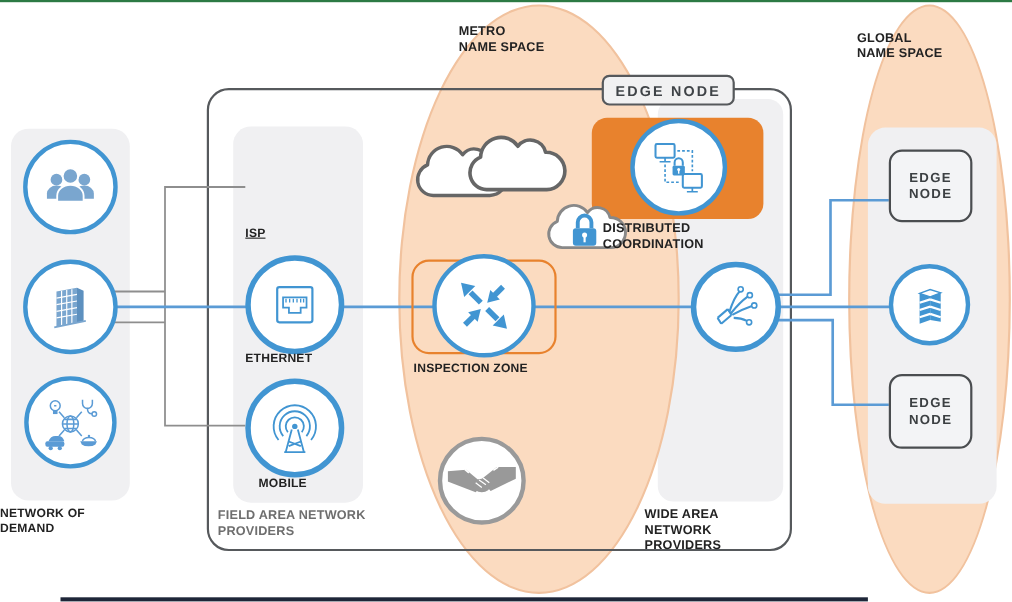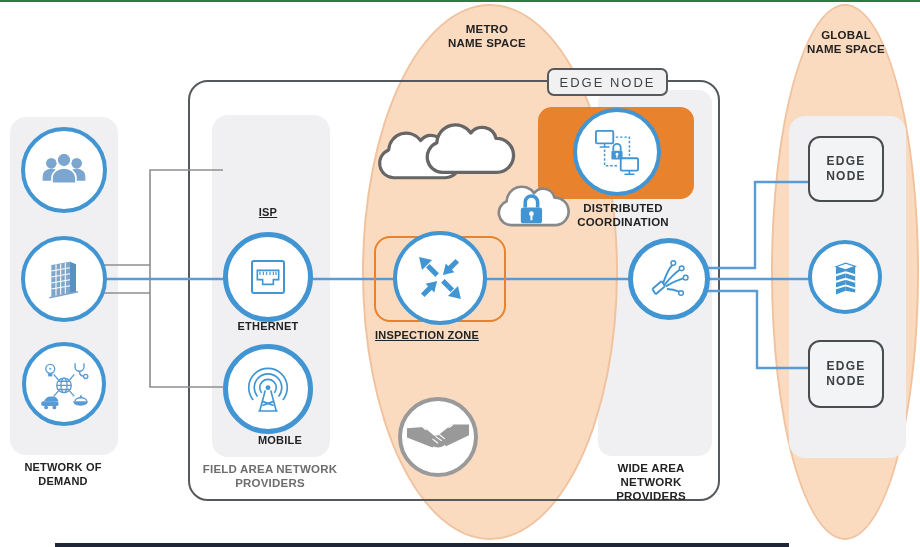--- a/index.html
+++ b/index.html
@@ -3,21 +3,21 @@
 <meta charset="utf-8">
 <style>
   html,body{margin:0;padding:0;background:#fff;}
   #stage{position:relative;width:920px;height:547px;overflow:hidden;background:#fff;
          font-family:"Liberation Sans",sans-serif;}
   .abs{position:absolute;box-sizing:border-box;}
   .panel{background:#f0f0f2;border-radius:16px;}
   .ellipse{background:#fbdbc0;border:2px solid #f1c29e;border-radius:50%;}
   .circle{background:#fff;border:4px solid #4195d2;border-radius:50%;
           display:flex;align-items:center;justify-content:center;}
-  .lbl{font-weight:bold;color:#222;text-align:center;letter-spacing:.2px;line-height:1.25;}
+  .lbl{font-weight:bold;color:#222;letter-spacing:.2px;line-height:1.25;}
   .sm{font-size:11px;}
   .cap{font-size:11.5px;line-height:14px;}
   .graycap{color:#6e6e6e;}
   .ebox{background:#f3f4f6;border:2px solid #4a4d50;border-radius:12px;
         display:flex;align-items:center;justify-content:center;text-align:center;
         font-weight:bold;font-size:12px;letter-spacing:1.2px;color:#3c4043;line-height:15px;}
   .z1{z-index:1}.z2{z-index:2}.z3{z-index:3}.z4{z-index:4}.z5{z-index:5}.z6{z-index:6}.z7{z-index:7}
 </style>
 </head>
 <body>
@@ -39,21 +39,21 @@
 
   <svg class="abs z5" style="left:0;top:0;" width="920" height="547">
     <path d="M223,170 H150 V387 H223" stroke="#8e8e8e" stroke-width="1.6" fill="none"></path>
     <path d="M104,265 H150 M104,293 H150" stroke="#8e8e8e" stroke-width="1.6" fill="none"></path>
     <path d="M104,279 H710" stroke="#5b9bd5" stroke-width="2.6" fill="none"></path>
     <path d="M700,268 H755 V182 H808" stroke="#5b9bd5" stroke-width="2.4" fill="none"></path>
     <path d="M700,279 H810" stroke="#5b9bd5" stroke-width="2.4" fill="none"></path>
     <path d="M700,291 H757 V368 H808" stroke="#5b9bd5" stroke-width="2.4" fill="none"></path>
   </svg>
 
-  <div class="abs z6" style="left:547px;top:68px;width:121px;height:28px;background:#f1f1f2;border:2px solid #56595c;border-radius:7px;display:flex;align-items:center;justify-content:center;font-weight:normal;font-size:13px;letter-spacing:2px;color:#3f4347;">
+  <div class="abs z6" style="left:547px;top:68px;width:121px;height:28px;background:#f1f1f2;border:2px solid #56595c;border-radius:7px;display:flex;align-items:center;justify-content:center;font-weight:bold;font-size:13px;letter-spacing:2px;color:#3f4347;">
     <span>EDGE NODE</span>
   </div>
 
   <div class="abs circle z6" style="left:21px;top:127px;width:86px;height:86px;">
     <svg width="60" height="60" viewBox="0 0 90 90">
       <g fill="#7aa6cf">
         <circle cx="26" cy="35" r="8"></circle>
         <path d="M13,61 v-7 a13,11 0 0 1 26,0 v7 z"></path>
         <circle cx="64" cy="35" r="8"></circle>
         <path d="M51,61 v-7 a13,11 0 0 1 26,0 v7 z"></path>
@@ -183,21 +183,21 @@
         <line x1="54" y1="54" x2="67" y2="67"></line>
         <line x1="74" y1="26" x2="63" y2="37"></line>
         <line x1="26" y1="74" x2="37" y2="63"></line>
       </g>
       <polygon points="21,21 39,25 25,39" fill="#4195d2"></polygon>
       <polygon points="79,79 61,75 75,61" fill="#4195d2"></polygon>
       <polygon points="54,46 58,30 70,42" fill="#4195d2"></polygon>
       <polygon points="46,54 30,58 42,70" fill="#4195d2"></polygon>
     </svg>
   </div>
-  <div class="abs lbl sm z7" style="left:352px;top:329px;width:150px;text-decoration:underline;">
+  <div class="abs lbl sm z7" style="left:376px;top:329px;width:150px;">
     <span>INSPECTION ZONE</span>
   </div>
 
   <div class="abs circle z6" style="left:398px;top:397px;width:80px;height:80px;border-color:#9a9a9a;">
     <svg width="62" height="62" viewBox="0 0 100 100">
       <polygon points="0,36 27,34 52,55 41,67 0,51" fill="#999"></polygon>
       <polygon points="100,30 72,30 48,49 63,65 100,47" fill="#999"></polygon>
       <ellipse cx="50" cy="57" rx="13" ry="10" fill="#999"></ellipse>
       <path d="M41,53 l9,7 M46,49 l10,7 M52,46 l9,7" stroke="#fff" stroke-width="1.8" fill="none"></path>
       <path d="M25,33.5 l6,5 M74,30 l-7,5" stroke="#fff" stroke-width="2.2" fill="none"></path>

